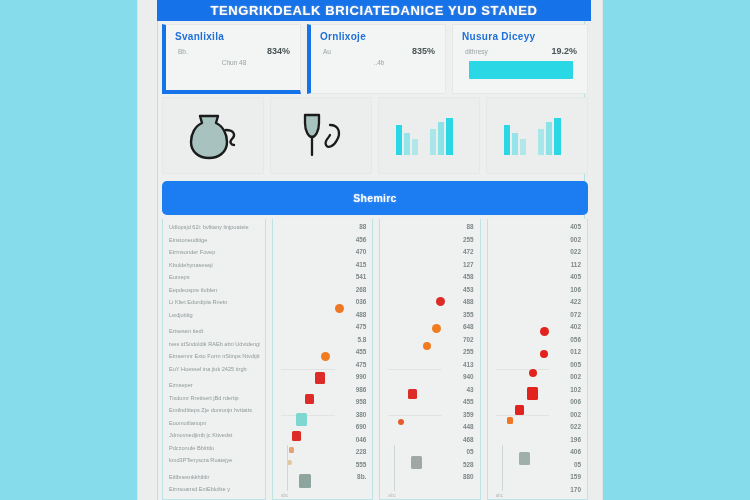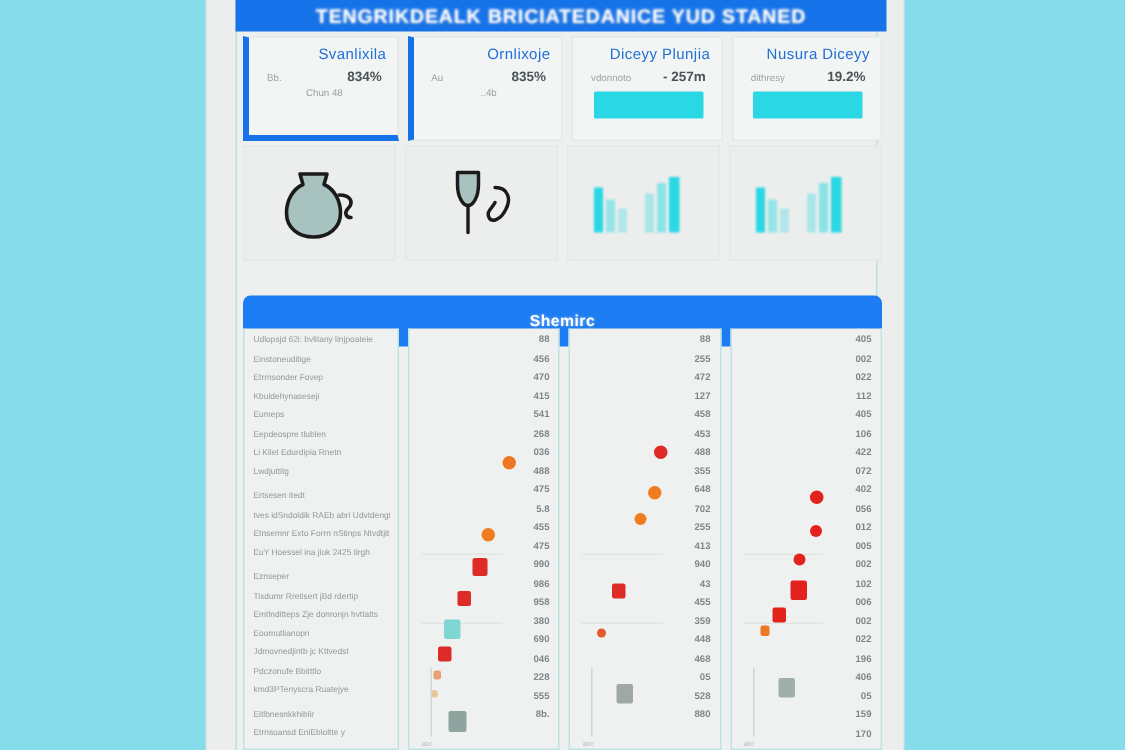--- a/index.html
+++ b/index.html
@@ -44,21 +44,21 @@
     display:flex;gap:6px;
   }
   .kpi{
     flex:1;background:#f3f5f4;position:relative;
     padding:6px 7px 0 9px;box-sizing:border-box;
     border:1px solid #e4e8e7;
   }
   .kpi.bl{border-left:4px solid #1672e8;}
   .kpi.blb{border-left:4px solid #1672e8;border-bottom:4px solid #1672e8;}
   .kpi-title{
-    color:#1f6fd6;font-size:10px;font-weight:normal;text-align:right;
+    color:#1f6fd6;font-size:10px;font-weight:bold;text-align:left;
     letter-spacing:.3px;filter:blur(.5px);white-space:nowrap;overflow:hidden;
   }
   .kpi-row{
     display:flex;justify-content:space-between;align-items:baseline;
     margin-top:4px;padding:0 3px;
   }
   .kpi-lbl{color:#9aa3a4;font-size:6.5px;filter:blur(.45px);white-space:nowrap;}
   .kpi-val{color:#4a5456;font-size:9px;font-weight:bold;filter:blur(.45px);white-space:nowrap;margin-left:20px;}
   .kpi-sub{
     color:#9aa3a4;font-size:6.5px;text-align:center;margin-top:3px;
@@ -76,21 +76,21 @@
   }
   .icon-cell{
     flex:1;background:#eceeed;border:1px solid #e4e8e7;
     display:flex;align-items:center;justify-content:center;
     box-sizing:border-box;
   }
   .icon-cell svg{display:block;}
 
   
   .btn-row{
-    position:absolute;left:162px;top:197px;width:426px;height:34px;
+    position:absolute;left:162px;top:181px;width:426px;height:34px;
     display:flex;gap:6px;
   }
   .sec-btn{
     flex:1;background:#1c7cf2;border-radius:5px;
     display:flex;align-items:center;justify-content:center;
     color:#fff;font-size:10.5px;font-weight:bold;letter-spacing:.3px;
     text-shadow:0 0 2px rgba(255,255,255,.5);
     filter:blur(.5px);white-space:nowrap;overflow:hidden;
   }
 
@@ -160,28 +160,20 @@
         </div>
         <div class="kpi-sub">Chun 48</div>
       </div>
       <div class="kpi bl">
         <div class="kpi-title">Ornlixoje</div>
         <div class="kpi-row">
           <span class="kpi-lbl">Au</span>
           <span class="kpi-val">835%</span>
         </div>
         <div class="kpi-sub">..4b</div>
-      </div>
-      <div class="kpi">
-        <div class="kpi-title">Diceyy Plunjia</div>
-        <div class="kpi-row">
-          <span class="kpi-lbl">vdonnoto</span>
-          <span class="kpi-val">- 257m</span>
-        </div>
-        <div class="kpi-bar" style="background: rgb(42, 215, 228);"></div>
       </div>
       <div class="kpi">
         <div class="kpi-title">Nusura Diceyy</div>
         <div class="kpi-row">
           <span class="kpi-lbl">dithresy</span>
           <span class="kpi-val">19.2%</span>
         </div>
         <div class="kpi-bar" style="background: rgb(42, 215, 228);"></div>
       </div>
     </div>

